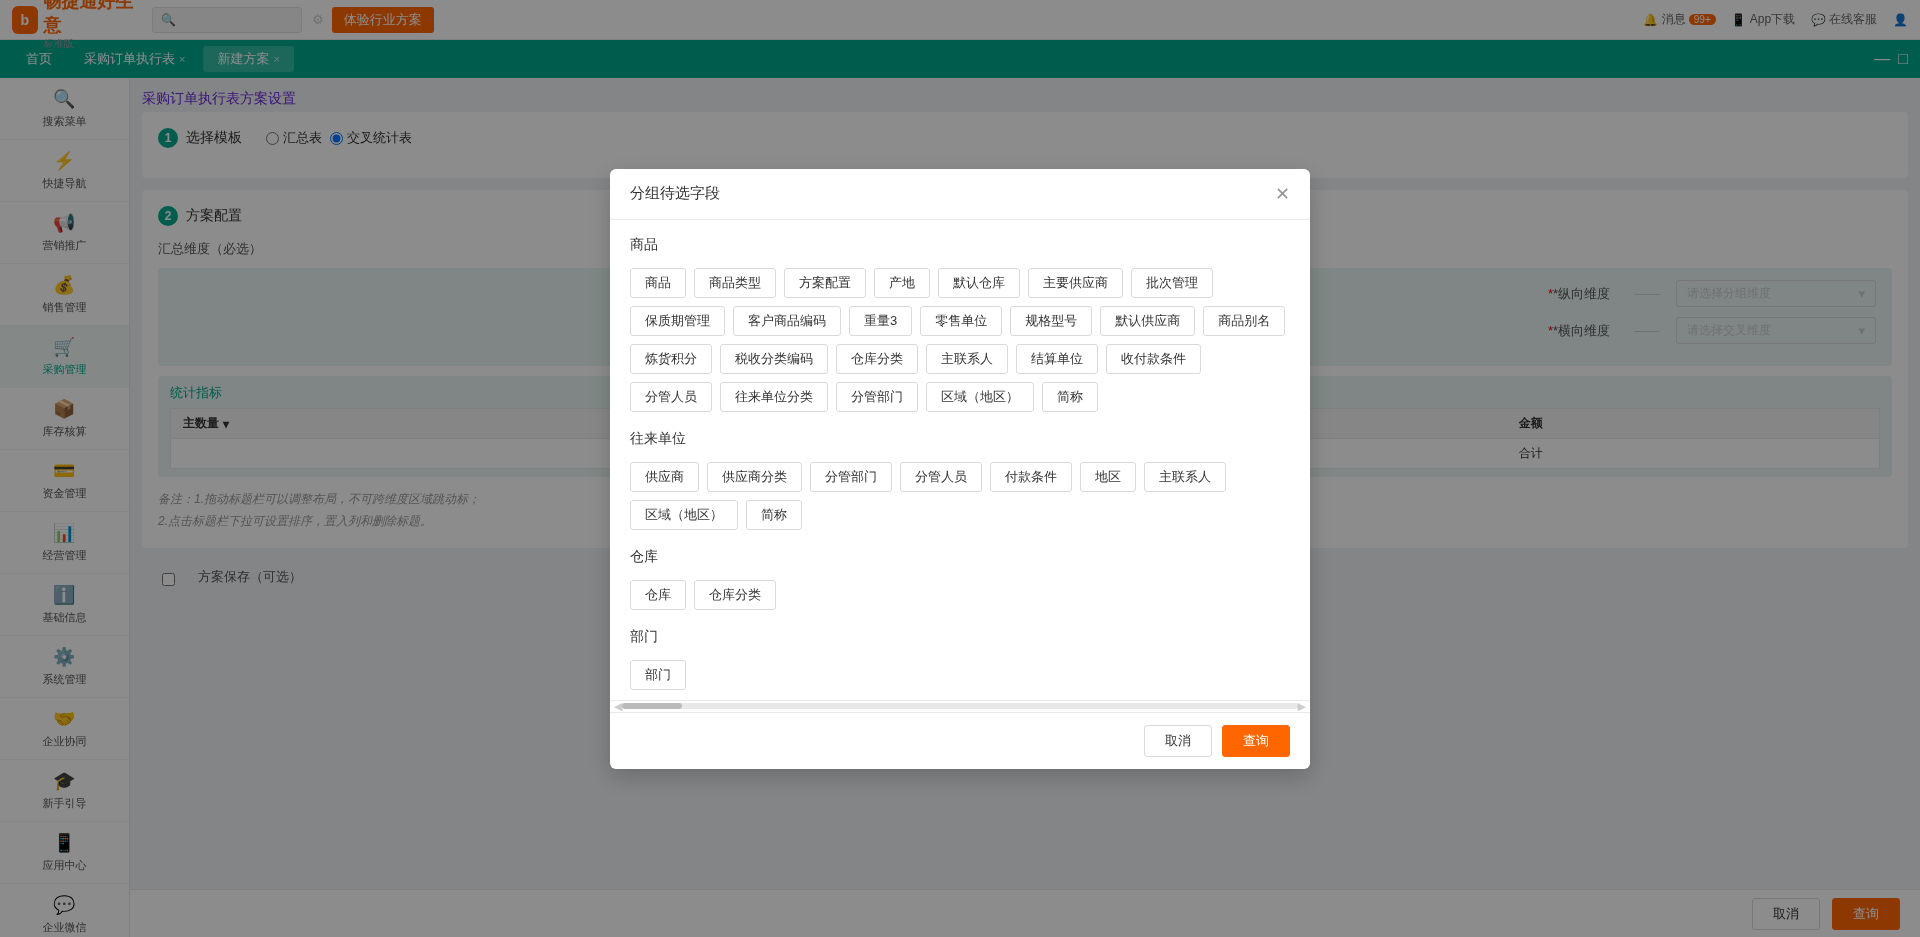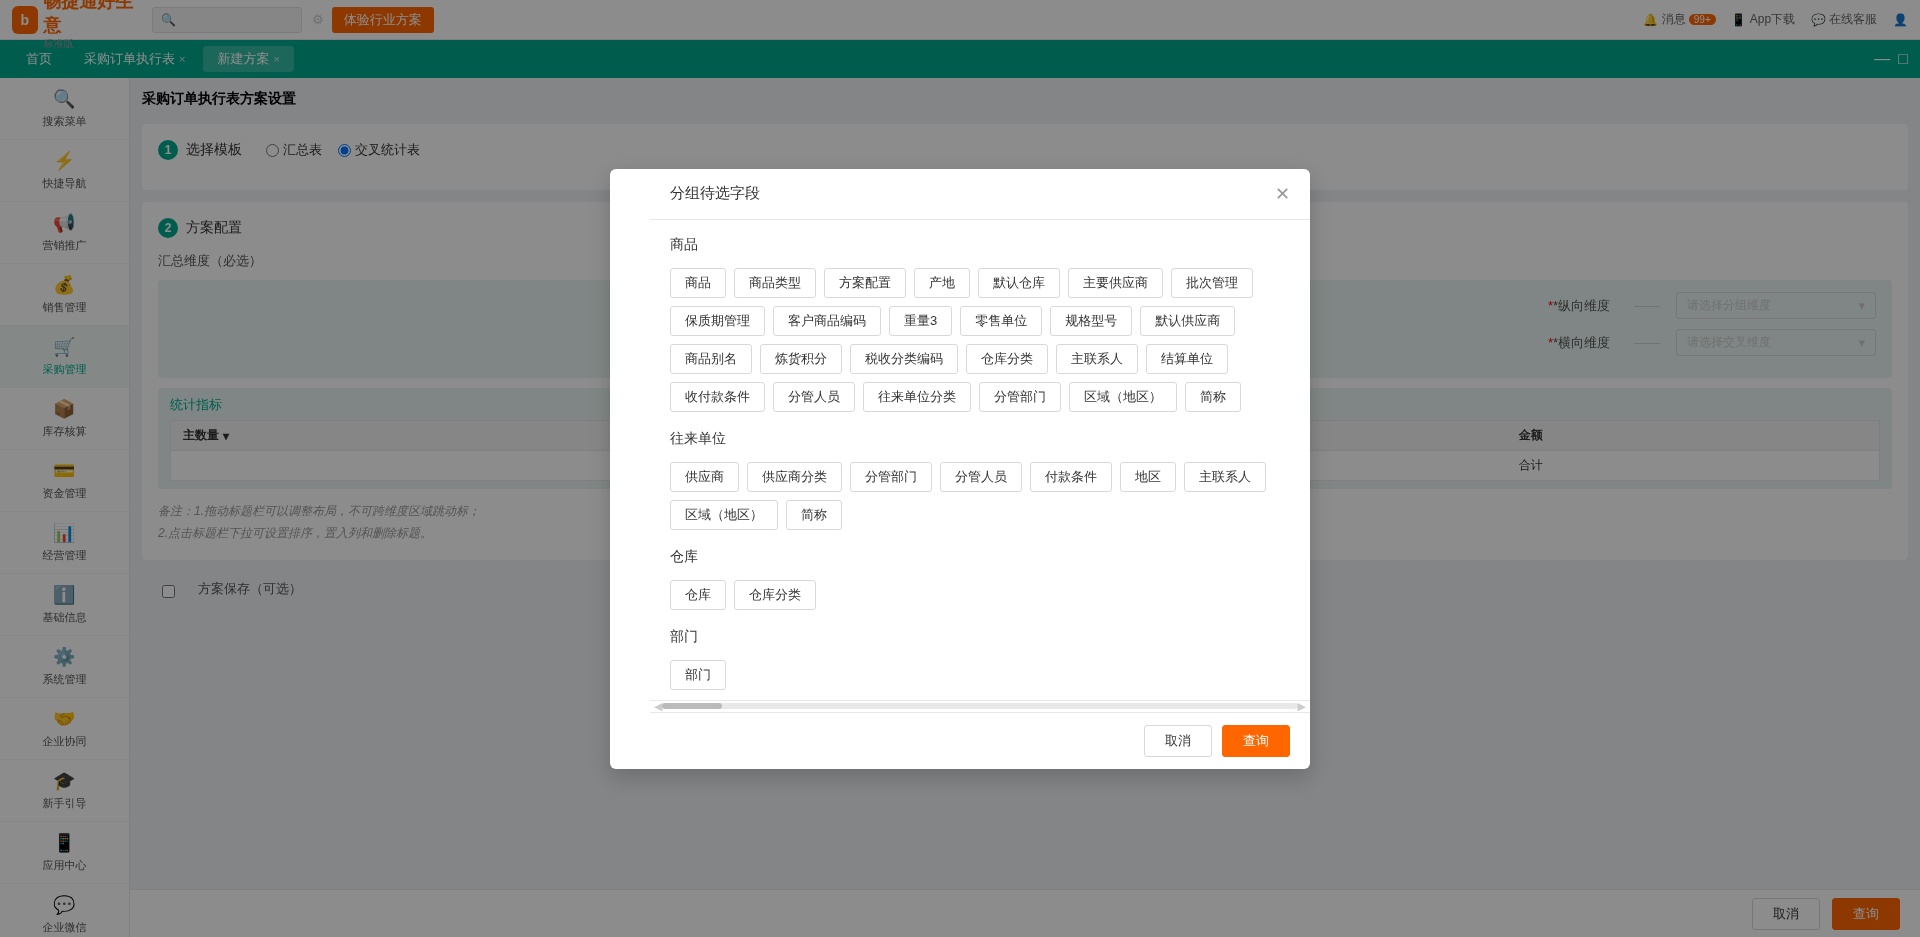--- a/index.html
+++ b/index.html
@@ -26,41 +26,41 @@
     
     .main-layout { display: flex; height: calc(100vh - 78px); }
     .sidebar { width: 130px; background: #fff; border-right: 1px solid #e8e8e8; display: flex; flex-direction: column; overflow-y: auto; }
     .sidebar-item { display: flex; flex-direction: column; align-items: center; padding: 10px 5px; cursor: pointer; color: #555; gap: 4px; border-bottom: 1px solid #f5f5f5; }
     .sidebar-item.active { background: #f0faf8; color: #00a98f; }
     .sidebar-icon { font-size: 18px; }
     .sidebar-label { font-size: 11px; text-align: center; }
 
     
     .main-content { flex: 1; overflow: auto; padding: 12px; background: #f0f2f5; position: relative; }
-    .page-title { font-size: 14px; color: #000000; margin-bottom: 16px; font-weight: 700; }
+    .page-title { font-size: 14px; color: #6d28d9; margin-bottom: 4px; font-weight: 400; }
 
     
     .form-section { background: #fff; border-radius: 4px; padding: 16px; margin-bottom: 12px; }
     .section-header { display: flex; align-items: center; gap: 8px; margin-bottom: 14px; }
     .section-num { background: #00a98f; color: #fff; width: 20px; height: 20px; border-radius: 50%; display: flex; align-items: center; justify-content: center; font-size: 12px; font-weight: bold; }
     .section-title { font-size: 14px; font-weight: 500; color: #333; }
-    .radio-group { display: flex; gap: 16px; align-items: center; }
+    .radio-group { display: flex; gap: 8px; align-items: center; }
     .radio-item { display: flex; align-items: center; gap: 4px; cursor: pointer; }
 
     
     .stats-section { background: #e8f5f2; border-radius: 4px; padding: 8px 12px; margin-bottom: 12px; }
     .stats-label { font-size: 13px; color: #00a98f; font-weight: 500; margin-bottom: 6px; }
     .stats-table { background: #fff; border: 1px solid #e8e8e8; border-collapse: collapse; width: 100%; }
     .stats-table th, .stats-table td { border: 1px solid #e8e8e8; padding: 6px 12px; font-size: 12px; text-align: center; }
     .stats-table th { background: #f5f5f5; }
     .col-header { display: flex; align-items: center; gap: 4px; }
 
     
     .modal-overlay { position: fixed; top: 0; left: 0; width: 100%; height: 100%; background: rgba(0,0,0,0.45); z-index: 1000; display: flex; align-items: center; justify-content: center; }
-    .modal { background: #fff; border-radius: 6px; width: 700px; max-height: 600px; display: flex; flex-direction: column; box-shadow: 0 8px 24px rgba(0,0,0,0.2); padding-left: 40px; }
+    .modal { background: #fff; border-radius: 6px; width: 700px; max-height: 600px; display: flex; flex-direction: column; box-shadow: 0 8px 24px rgba(0,0,0,0.2); }
     .modal-header { display: flex; align-items: center; justify-content: space-between; padding: 14px 20px; border-bottom: 1px solid #e8e8e8; }
     .modal-title { font-size: 15px; font-weight: 500; color: #333; }
     .modal-close { cursor: pointer; color: #999; font-size: 18px; }
     .modal-body { flex: 1; overflow-y: auto; padding: 16px 20px; }
     .modal-footer { display: flex; justify-content: flex-end; gap: 10px; padding: 12px 20px; border-top: 1px solid #e8e8e8; }
 
     
     .field-group { margin-bottom: 18px; }
     .field-group-title { font-size: 14px; font-weight: 500; color: #333; margin-bottom: 10px; padding-bottom: 4px; }
     .field-tags { display: flex; flex-wrap: wrap; gap: 8px; }

